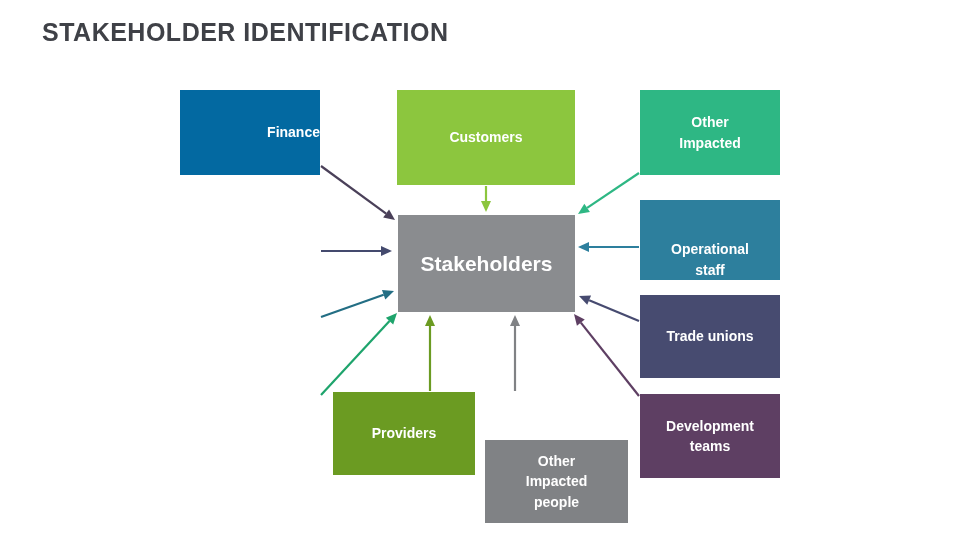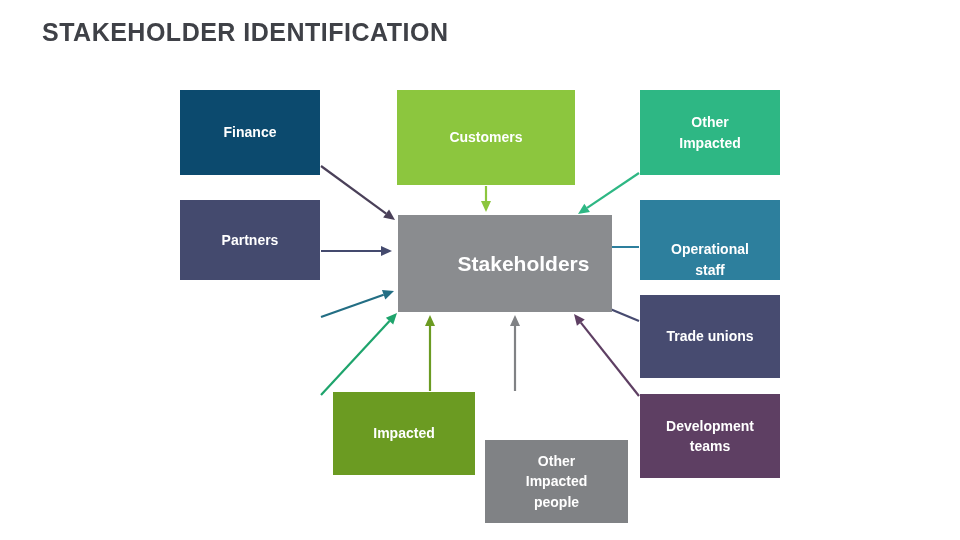--- a/index.html
+++ b/index.html
@@ -34,21 +34,21 @@
   .n-partners   {left:180px;top:200px;width:140px;height:80px;}
   .n-press      {left:180px;top:295px;width:140px;height:83px;}
   .n-ministers  {left:180px;top:394px;width:140px;height:84px;}
   .n-customers  {left:397px;top:90px; width:178px;height:95px;}
   .n-suppliers  {left:333px;top:392px;width:142px;height:83px;}
   .n-impacted   {left:485px;top:392px;width:143px;height:83px;}
   .n-providers  {left:640px;top:90px; width:140px;height:85px;}
   .n-operational{left:640px;top:200px;width:140px;height:80px;}
   .n-trade      {left:640px;top:295px;width:140px;height:83px;}
   .n-development{left:640px;top:394px;width:140px;height:84px;}
-  .n-center     {left:398px;top:215px;width:177px;height:97px;padding-left:37px;}
+  .n-center     {left:398px;top:215px;width:177px;height:97px;}
   
   .n-impacted .lbl{max-width:82px;}
   .n-providers .lbl{max-width:100px;}
   .n-operational .lbl{max-width:104px;}
   .n-development .lbl{max-width:110px;}
   #arrows{
     position:absolute;left:0;top:0;width:960px;height:540px;
     pointer-events:none;
   }
 </style>
@@ -77,31 +77,28 @@
       <line x1="639" y1="173" x2="587.1294629452675" y2="207.8638035941645" stroke="#2eb784" stroke-width="2.2"></line>
       <polygon points="578,214 584.3402827607969,203.714047709952 589.9186431297381,212.01355947837698" fill="#2eb784"></polygon>
       <line x1="639" y1="247" x2="589" y2="247" stroke="#2d7f9d" stroke-width="2.2"></line>
       <polygon points="578,247 589,242 589,252" fill="#2d7f9d"></polygon>
       <line x1="639" y1="321" x2="589.1538461538462" y2="300.2307692307692" stroke="#474b70" stroke-width="2.2"></line>
       <polygon points="579,296 591.0769230769231,295.6153846153846 587.2307692307693,304.84615384615387" fill="#474b70"></polygon>
       <line x1="639" y1="396" x2="580.8331163222831" y2="322.62023905272633" stroke="#5e3f63" stroke-width="2.2"></line>
       <polygon points="574,314 584.751406800795,319.5142770880522 576.9148258437712,325.72620101740046" fill="#5e3f63"></polygon>
     </svg>
 
-  <div class="node n-finance" style="background-color: #0c4a6e;">
+  <div class="node n-finance" style="background-color: #0369a1; justify-content: flex-end;">
     <span class="lbl">Finance</span>
-  </div>
-  <div class="node n-partners" style="background-color: rgb(68, 74, 110);">
-    <span class="lbl">Partners</span>
   </div>
   <div class="node n-customers" style="background-color: rgb(140, 198, 62);">
     <span class="lbl">Customers</span>
   </div>
   <div class="node n-suppliers" style="background-color: rgb(107, 155, 34);">
-    <span class="lbl">Impacted</span>
+    <span class="lbl">Providers</span>
   </div>
   <div class="node n-impacted" style="background-color: rgb(128, 130, 133); margin-top: 48px;">
     <span class="lbl">Other Impacted people</span>
   </div>
   <div class="node n-providers" style="background-color: rgb(46, 183, 132);">
     <span class="lbl">Other Impacted</span>
   </div>
   <div class="node n-operational" style="background-color: rgb(45, 127, 157); align-items: flex-end;">
     <span class="lbl">Operational staff</span>
   </div>

